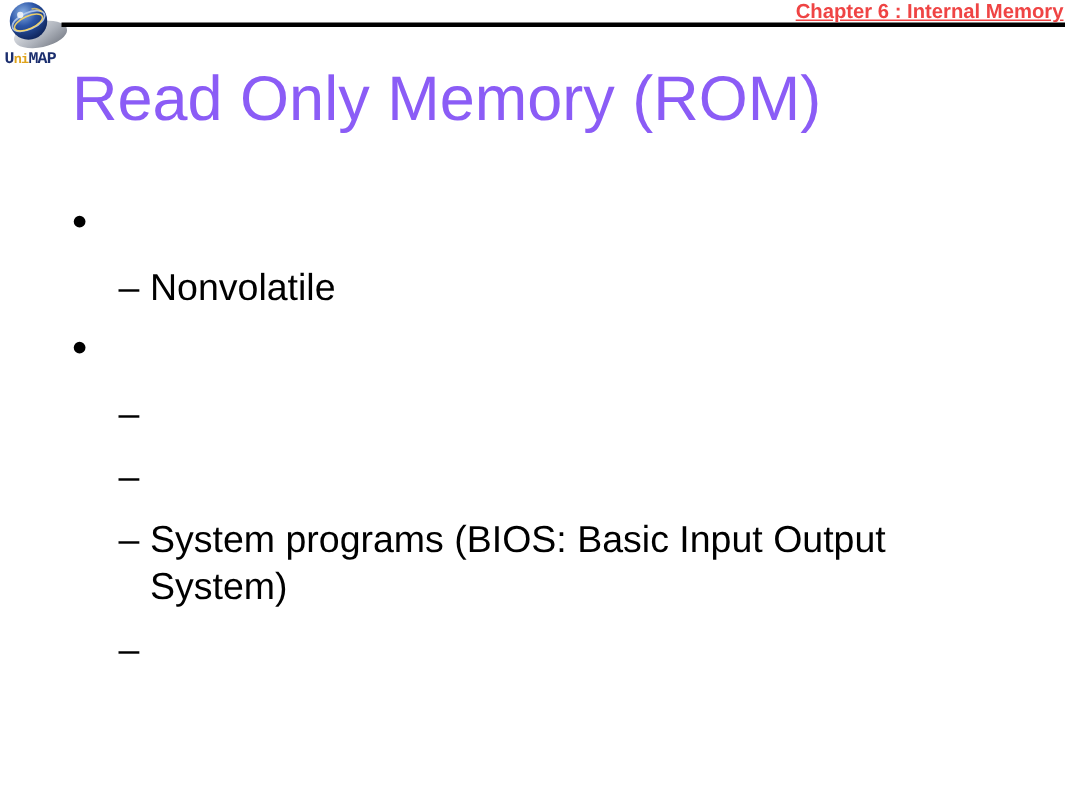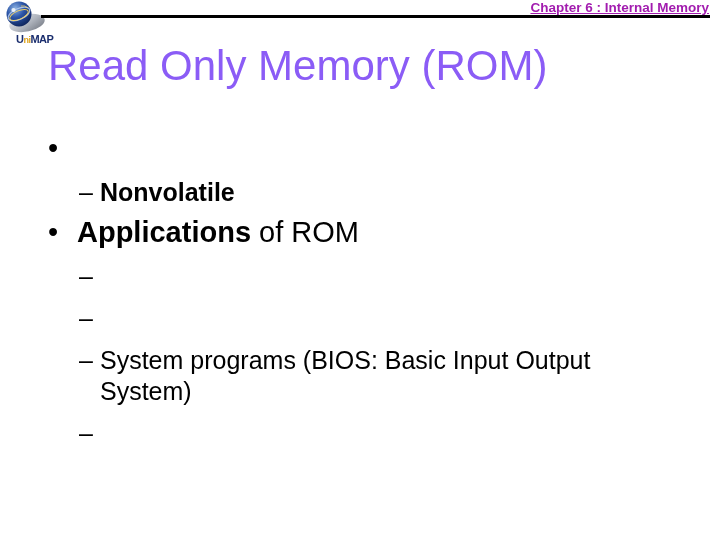--- a/index.html
+++ b/index.html
@@ -17,46 +17,47 @@
   
   .logo {
     position: absolute;
     left: 3px;
     top: 1px;
     width: 48px;
     text-align: left;
   }
   .logo-wordmark {
     margin-top: -4px;
-    margin-left: 13px;
+    margin-left: 0px;
     font-size: 11px;
     font-weight: bold;
     letter-spacing: -0.5px;
     color: #1b2e6e;
     white-space: nowrap;
+    font-family: Liberation Mono, monospace;
   }
   .logo-wordmark .ni { color: #dfa31c; font-size: 9px; }
 
   .header-rule {
     position: absolute;
     left: 41px;
     right: 10px;
     top: 15px;
     height: 3px;
     background: #000;
   }
   .chapter-label {
     position: absolute;
     right: 11px;
     top: 0px;
     font-size: 13.5px;
     line-height: 16px;
     font-weight: bold;
     text-decoration: underline;
-    color: #a21caf;
+    color: #ef4444;
     white-space: nowrap;
   }
 
   
   .slide-title {
     position: absolute;
     left: 0;
     right: 0;
     top: 42px;
     text-align: left;
@@ -84,21 +85,21 @@
   }
   .li:first-child { margin-top: 0; }
   .li.l1.after-sub { margin-top: 6px; }
   .li .marker { flex: none; width: 29px; }
   .li.l2 {
     padding-left: 31px;
     font-size: 25px;
     line-height: 31px;
   }
   .li.l2 .marker { width: 21px; }
-  .li .txt b { font-weight: bold; text-align: right; }
+  .li .txt b { font-weight: normal; text-align: right; }
 </style>
 </head>
 <body>
 
 <div class="slide">
 
   <div class="logo">
     <span>
       <svg width="44" height="32" viewBox="0 0 44 32" aria-hidden="true">
         <defs>
@@ -135,21 +136,20 @@
       <span class="marker">•</span>
     </div>
 
     <div class="li l2">
       <span class="marker">–</span>
       <span class="txt"><b>Nonvolatile</b><span></span></span>
     </div>
 
     <div class="li l1 after-sub">
       <span class="marker">•</span>
-      <span class="txt"><b>Applications</b><span> of ROM</span></span>
     </div>
 
     <div class="li l2">
       <span class="marker">–</span>
     </div>
 
     <div class="li l2">
       <span class="marker">–</span>
     </div>
 

